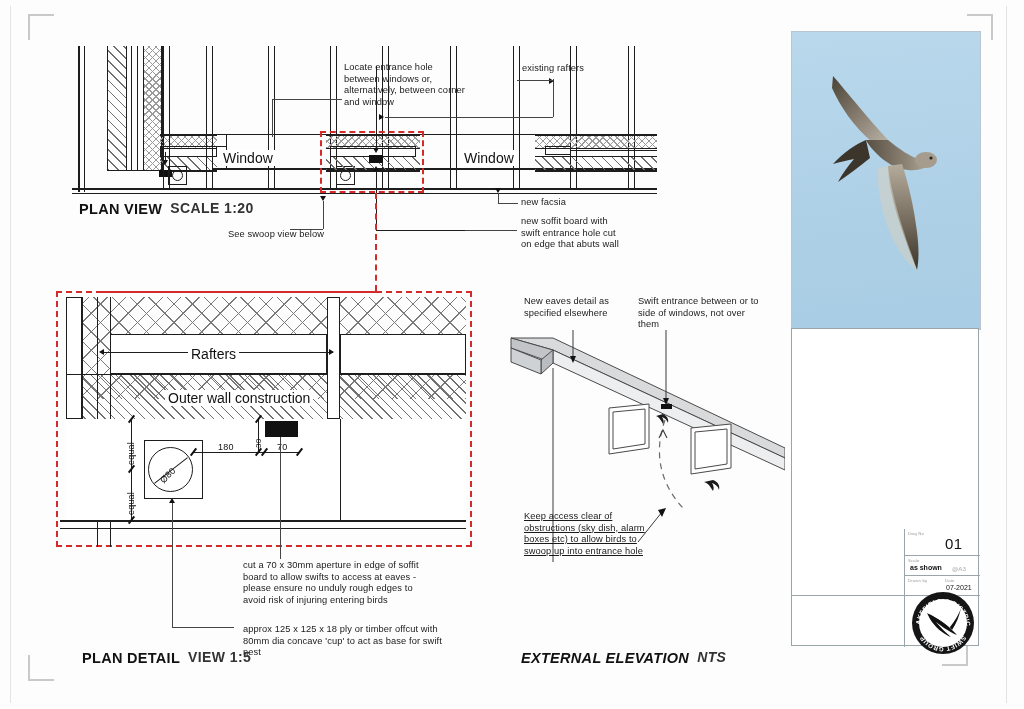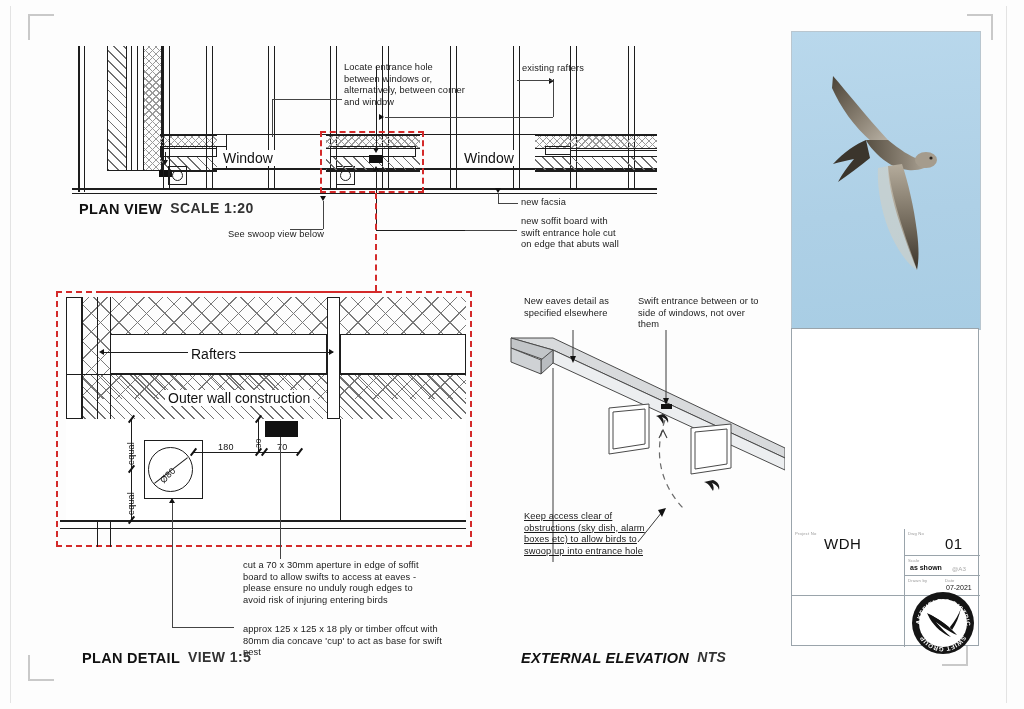--- a/index.html
+++ b/index.html
@@ -475,24 +475,20 @@
 
       <path d="M110,132 C116,150 122,175 125,200 C127,216 127,228 125,238
                C120,226 114,210 108,192 C100,168 96,148 96,134 Z" fill="url(#wingGrad2)"></path>
       <path d="M96,134 C98,152 104,176 112,200 C117,216 122,228 125,238
                C115,232 104,216 96,196 C88,174 85,152 86,136 Z" fill="#d6cfc1" opacity="0.55"></path>
     </svg>
   </div>
 
   <div id="title-block">
 
-    <div class="tb-cell" style="left:0; top:200px; width:112px; height:26px; border-top:none;">
-      <span class="tb-tinylabel">Project No</span>
-      <span class="tb-big" style="left:32px; top:6px;">WDH</span>
-    </div>
     <div class="tb-cell" style="left:112px; top:200px; width:76px; height:26px; border-top:none; border-left:1px solid #9aa4ab;">
       <span class="tb-tinylabel">Dwg No</span>
       <span class="tb-big" style="left:40px; top:6px;">01</span>
     </div>
 
     <div class="tb-cell" style="left:112px; top:226px; width:76px; height:20px; border-left:1px solid #9aa4ab;">
       <span class="tb-tinylabel">Scale</span>
       <span class="tb-small" style="left:5px; top:8px; font-weight:bold;">as shown</span>
       <span class="tb-faint" style="left:47px; top:9px;">@A3</span>
     </div>

